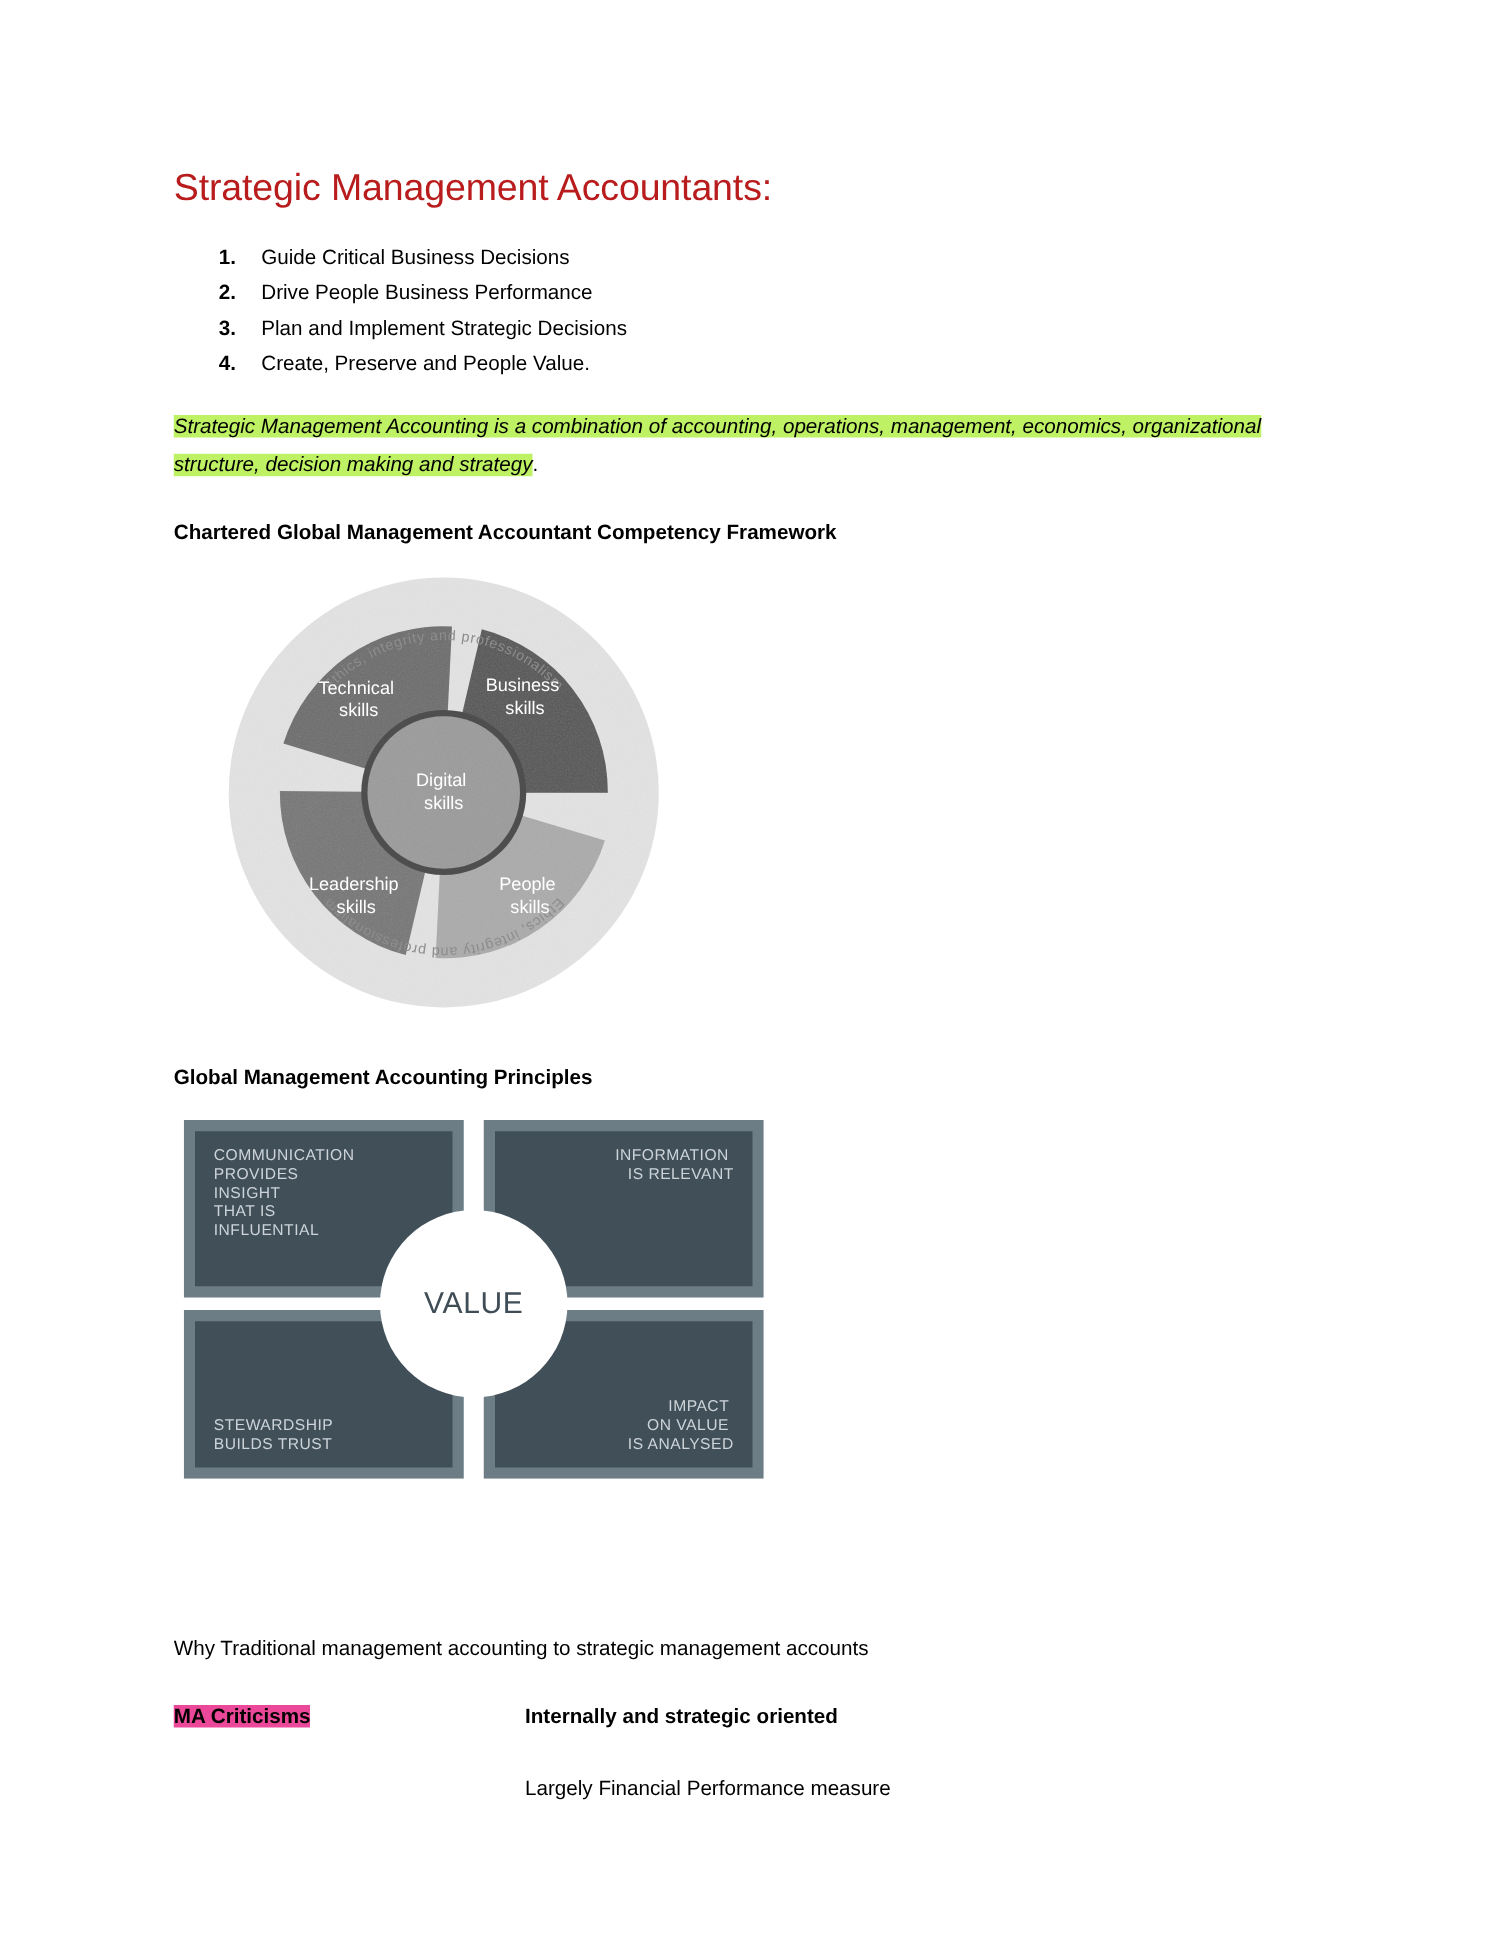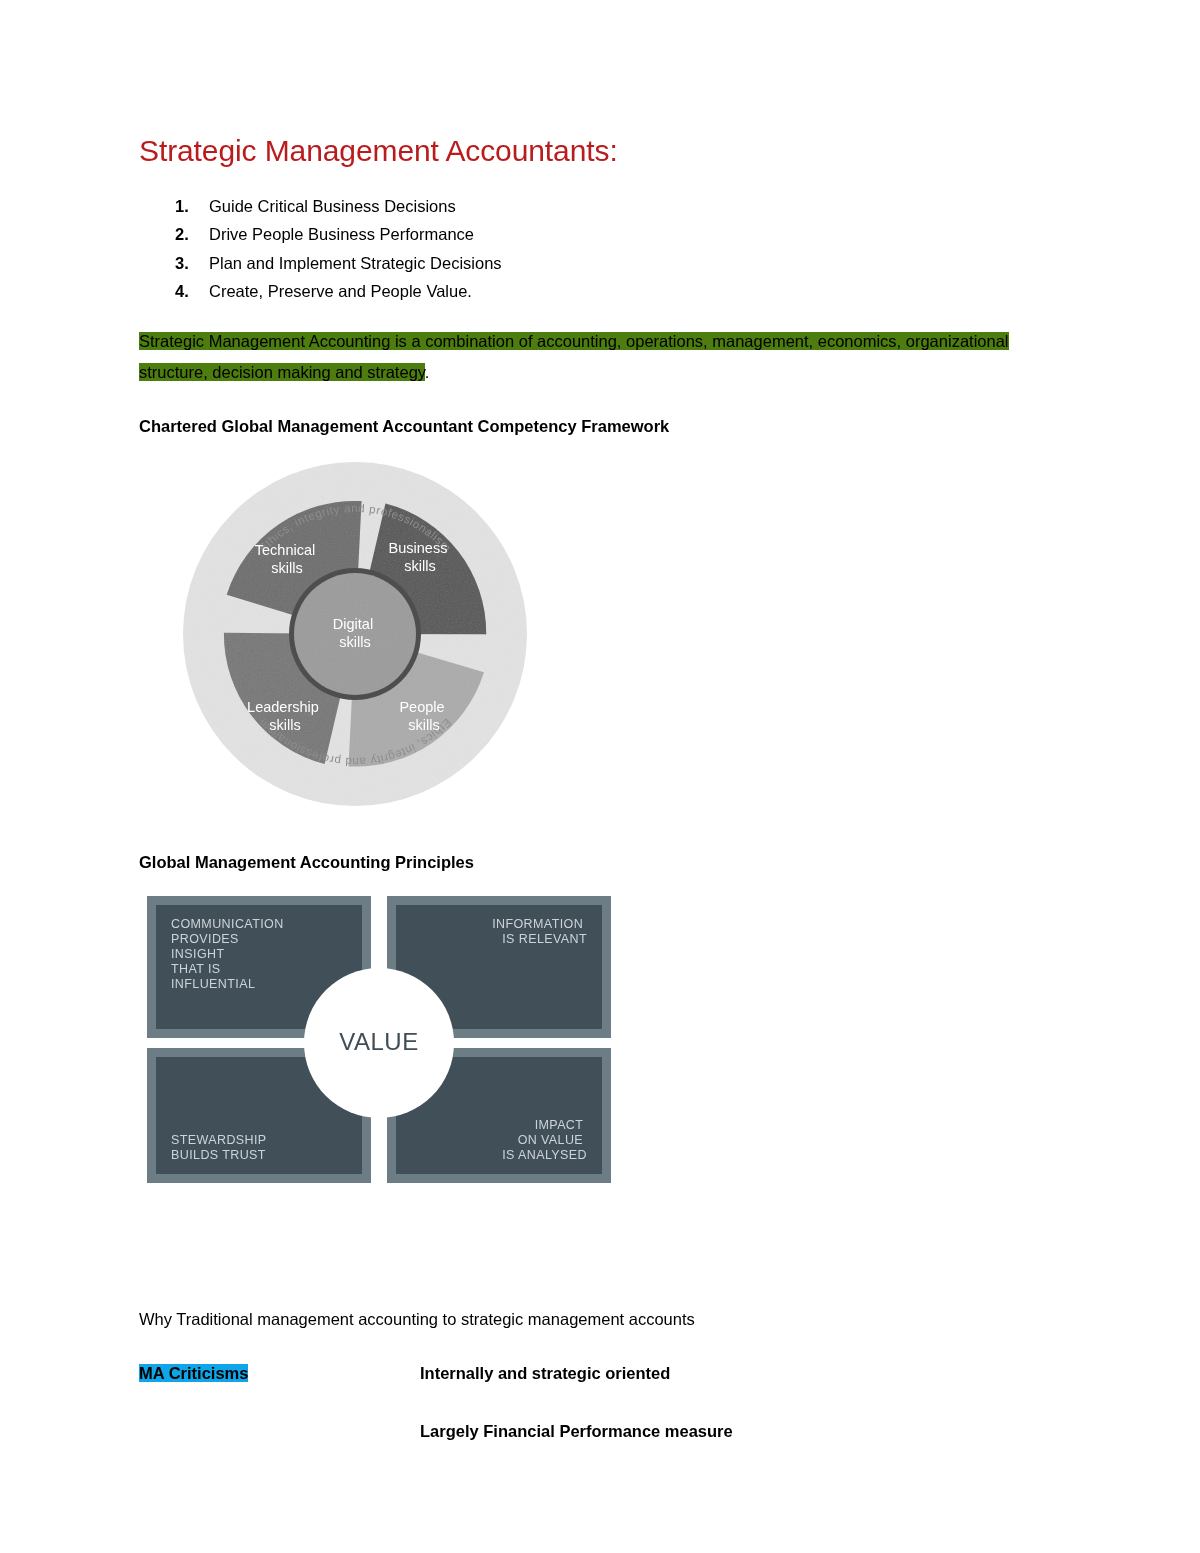--- a/index.html
+++ b/index.html
@@ -64,22 +64,23 @@
   }
 
   
   .para {
     font-size: 16.5px;
     line-height: 31px;
     margin: 0 0 24px 0;
     width: 918px;
   }
   .hl {
-    background: #4d7c0f;
+    background: #bef264;
     box-decoration-break: clone;
+    font-style: italic;
     -webkit-box-decoration-break: clone;
   }
 
   .sub-head {
     font-size: 16.5px;
     font-weight: 700;
     line-height: 28px;
     margin: 0 0 8px 0;
   }
 
@@ -120,26 +121,26 @@
     font-size: 16.5px;
     font-weight: 700;
     line-height: 28px;
     margin-bottom: 30px;
   }
   .crit-label {
     width: 281px;
     flex: 0 0 281px;
   }
   .crit-label span {
-    background: #0ea5e9;
+    background: #ec4899;
   }
   .crit-value { flex: 1 1 auto; }
   .crit-row2 {
     font-size: 16.5px;
-    font-weight: 700;
+    font-weight: 400;
     line-height: 28px;
     padding-left: 281px;
     margin-top: 19px;
   }
 </style>
 </head>
 <body>
 
 <div class="page">
   <div class="content">

